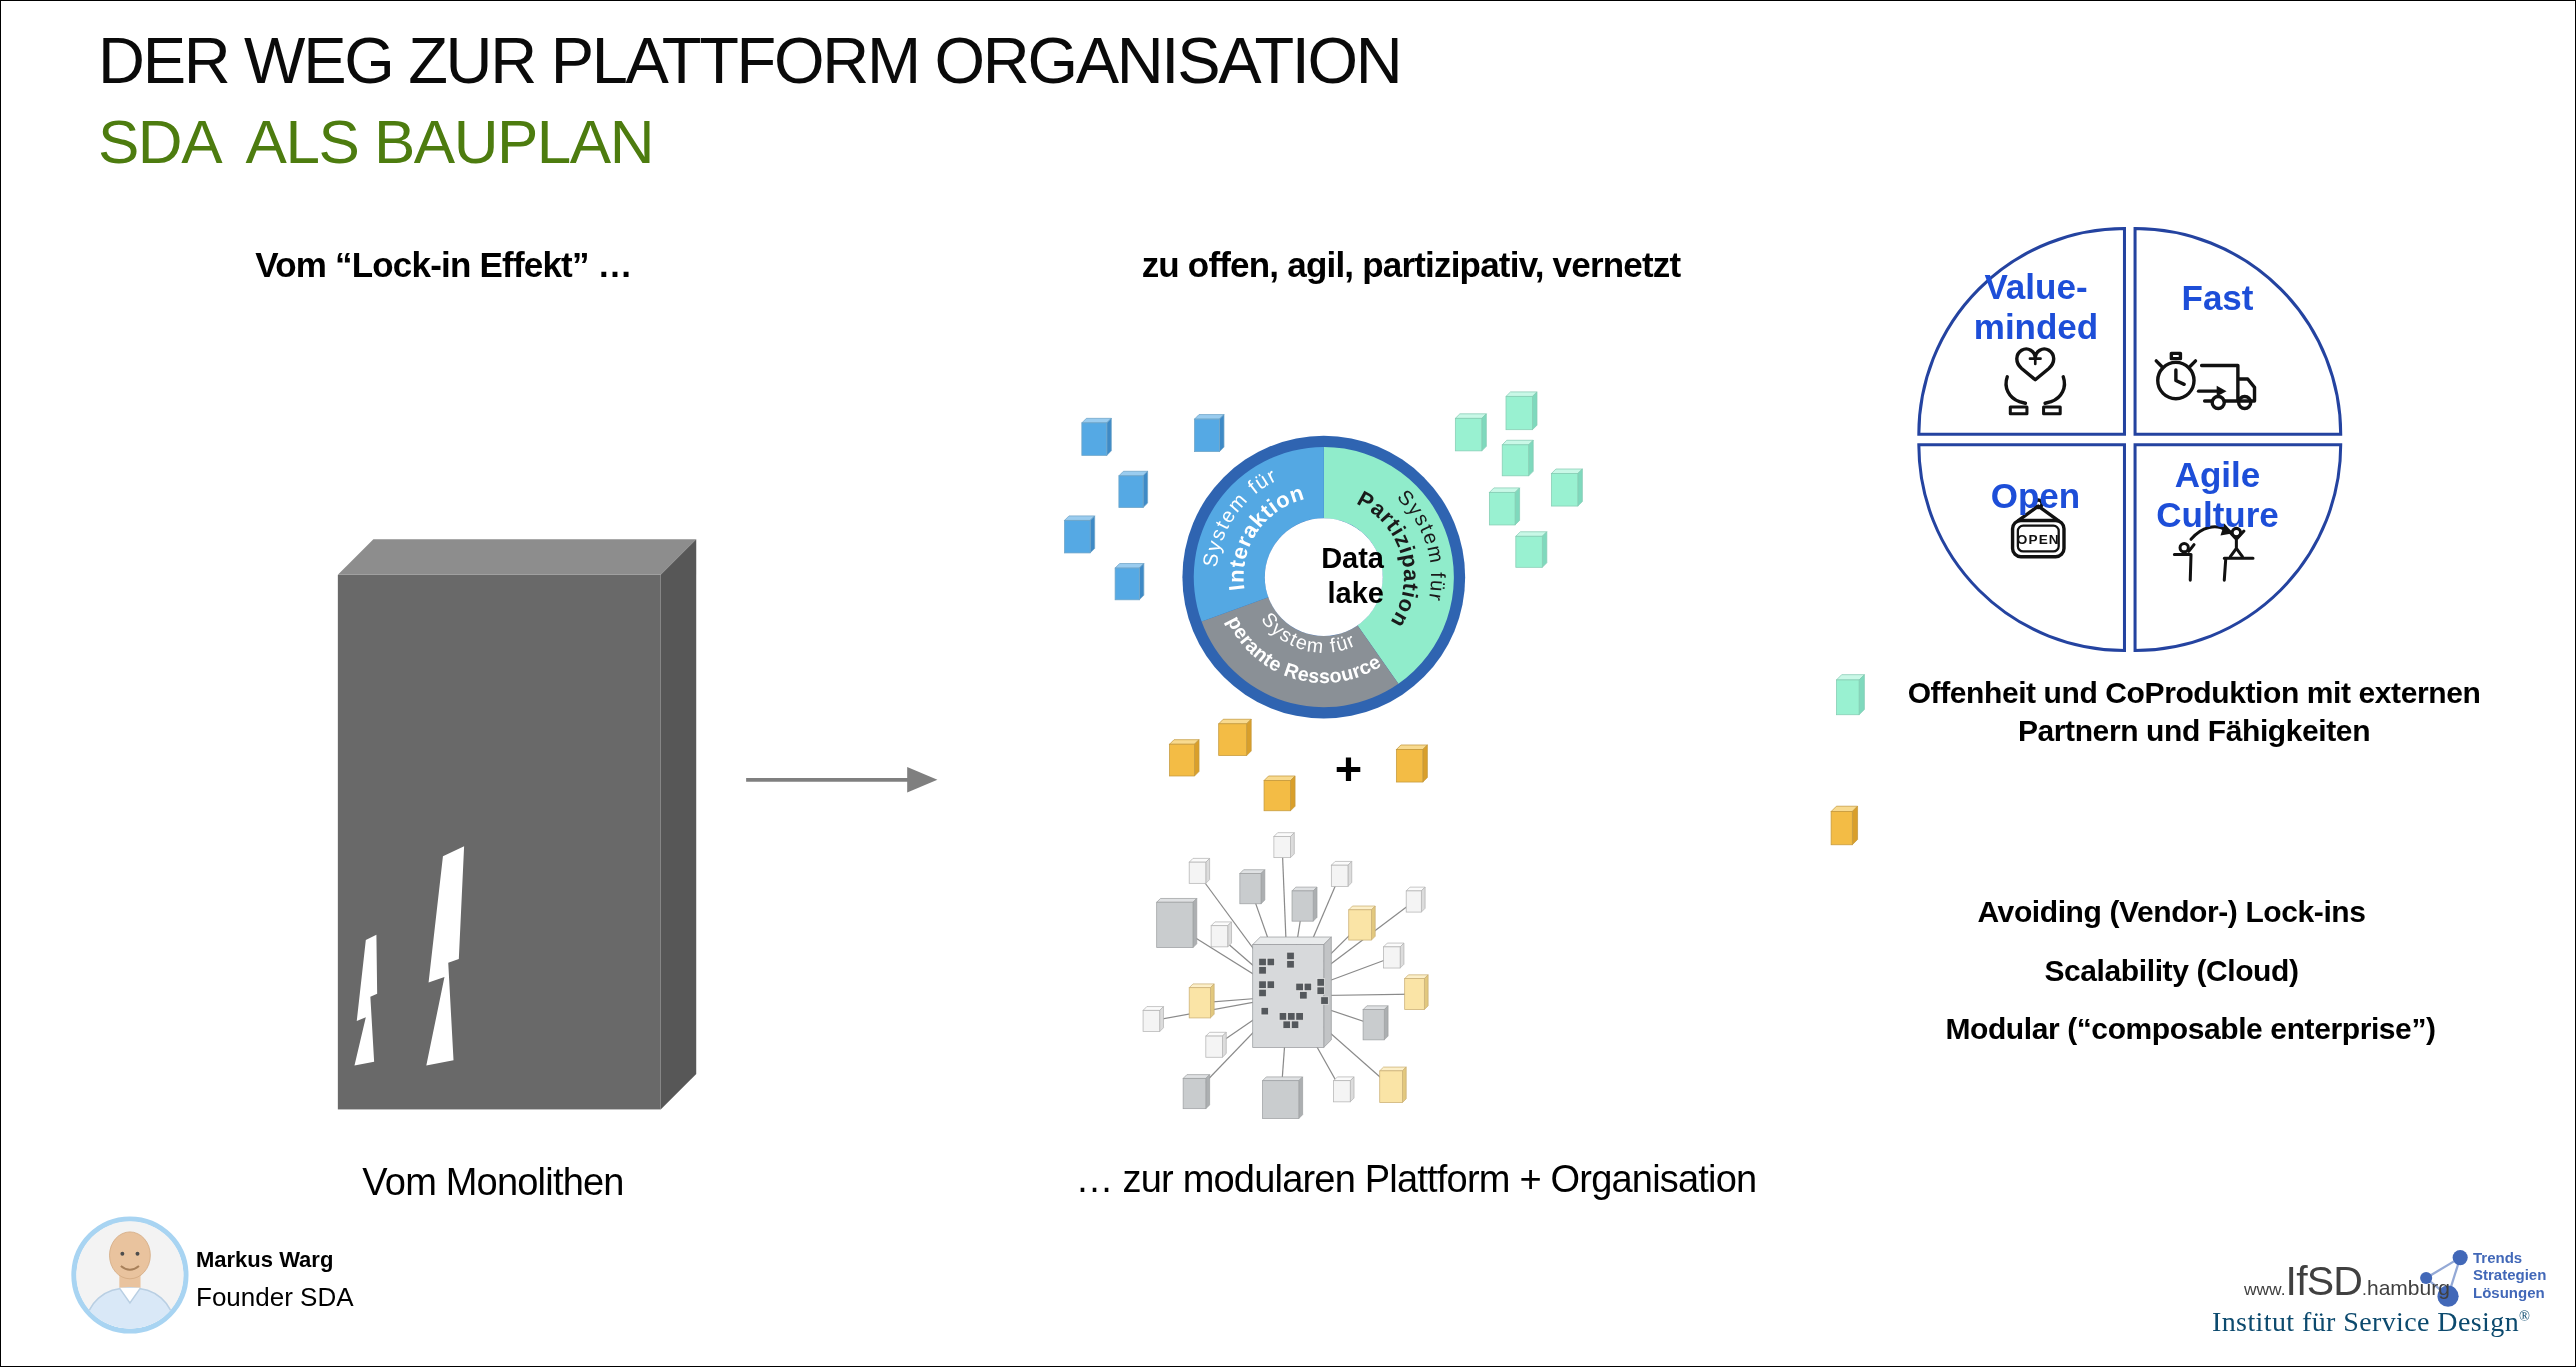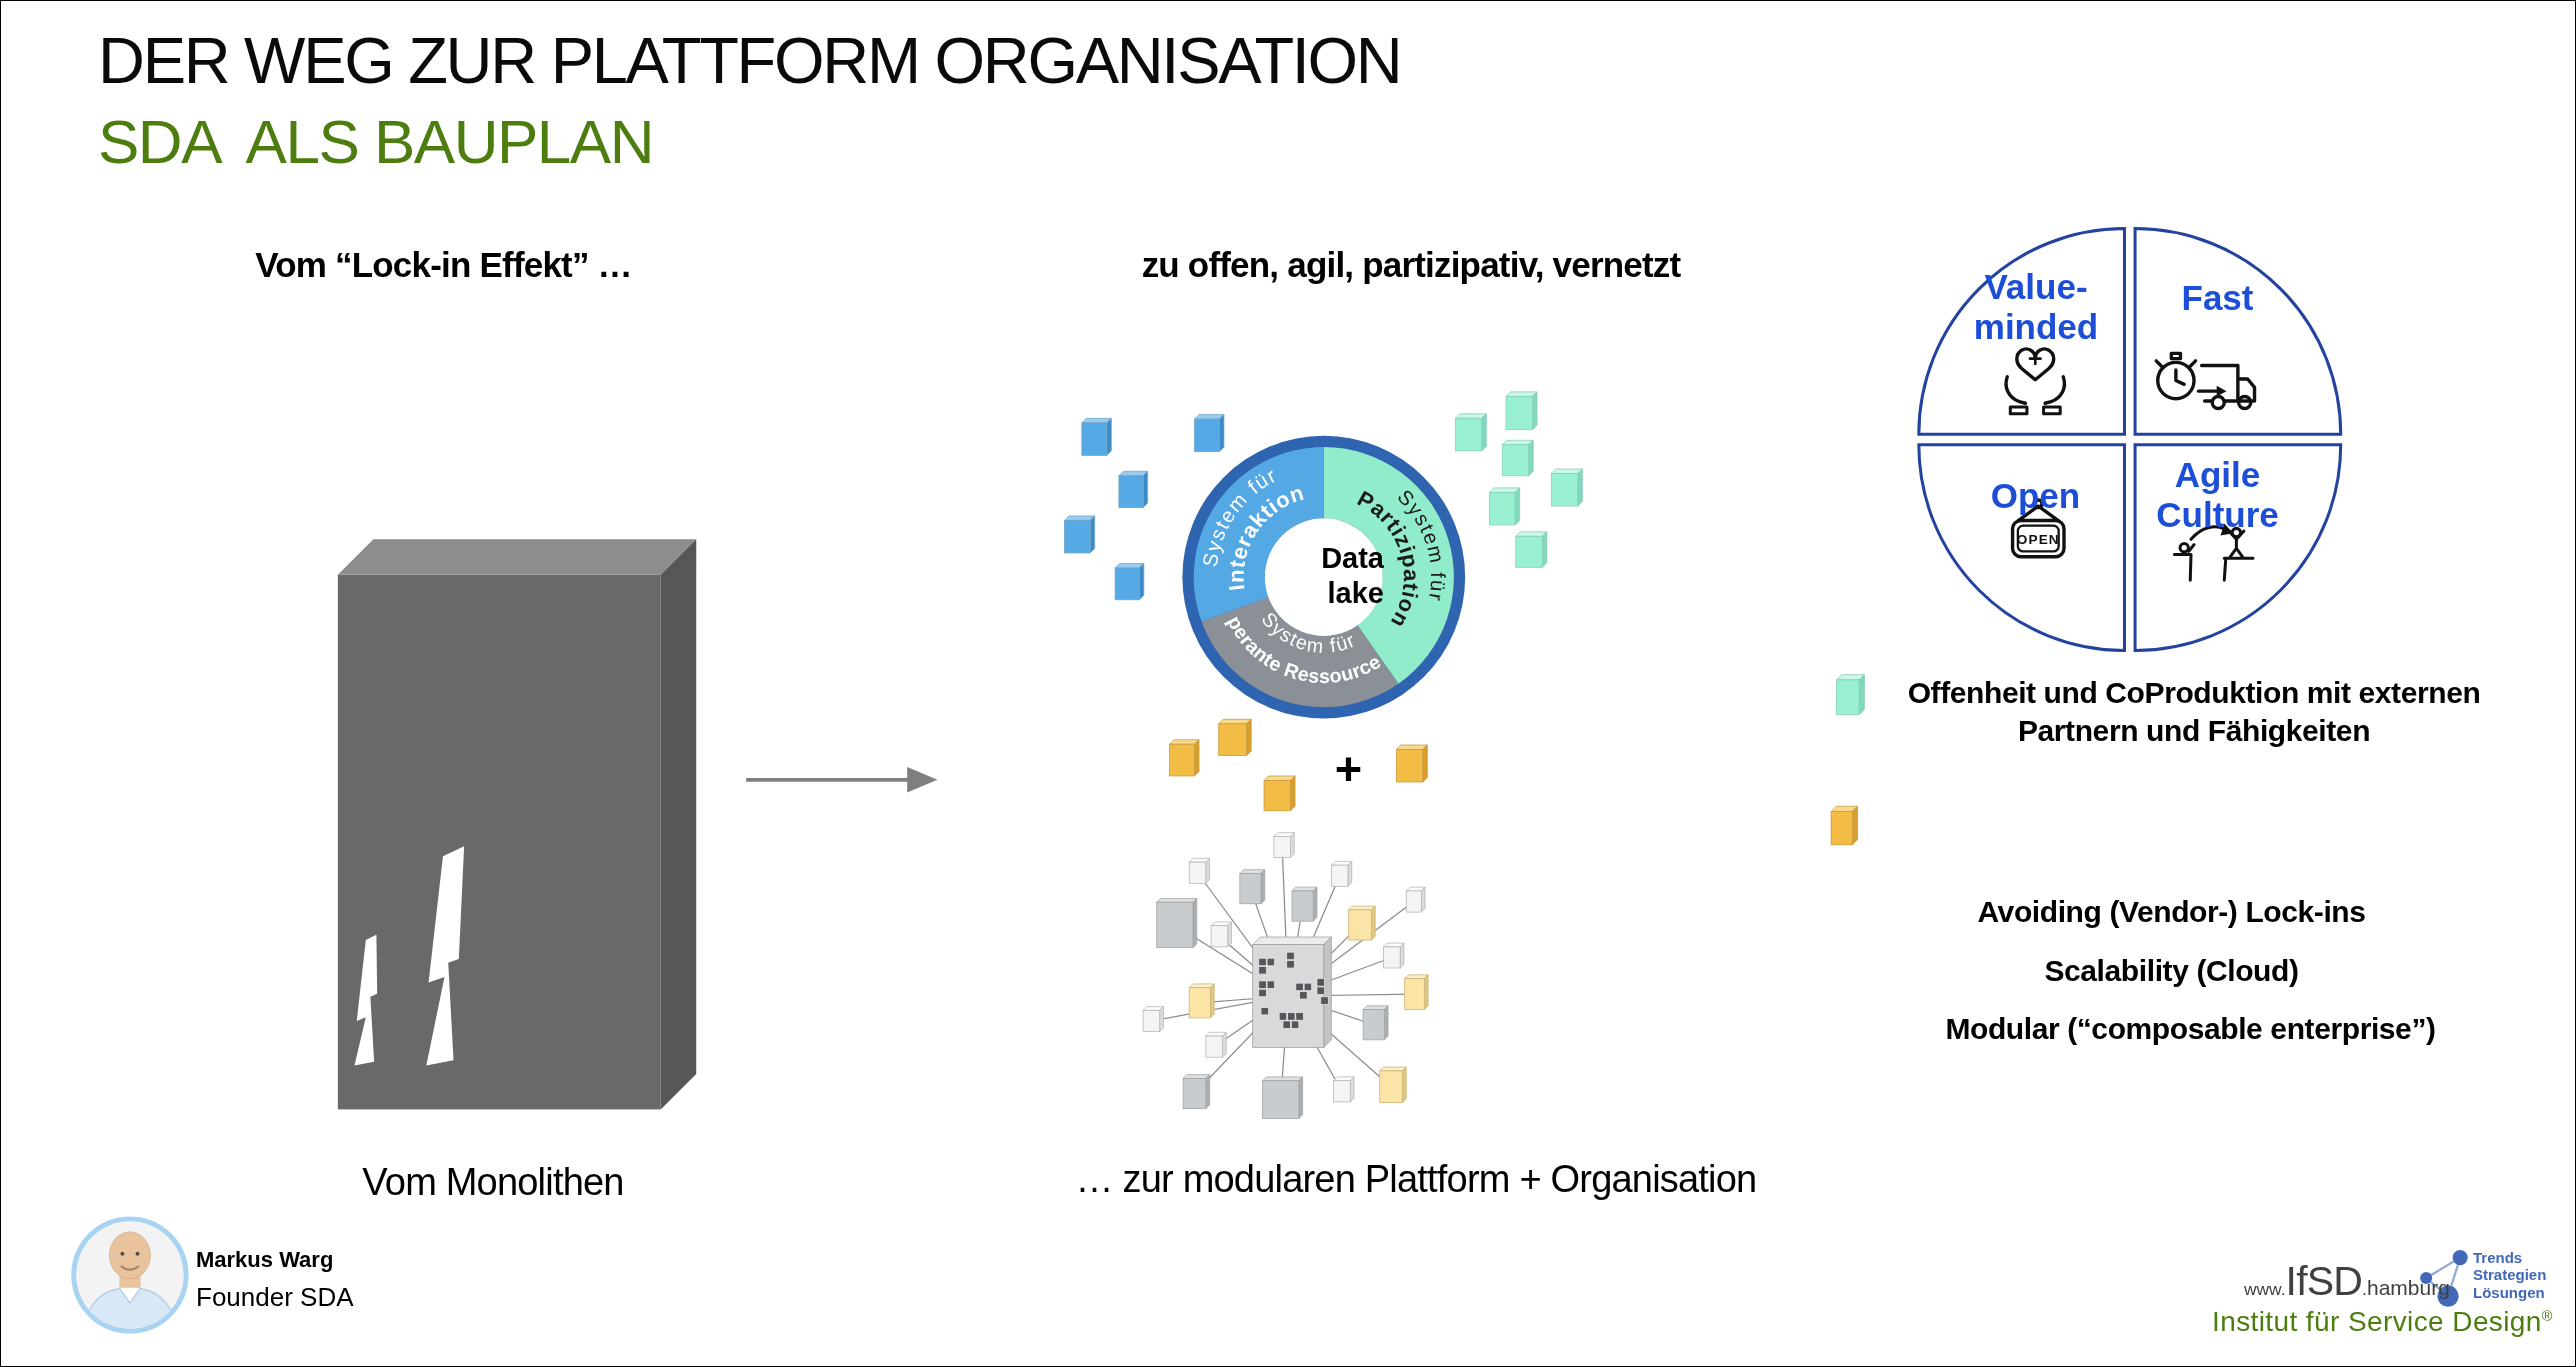--- a/index.html
+++ b/index.html
@@ -18,21 +18,21 @@
   .legendtext{font-size:30px;font-weight:bold;text-align:center;line-height:38px;letter-spacing:-0.4px;}
   .plus{font-size:47px;font-weight:bold;text-align:center;line-height:47px;}
   .pname{font-size:22px;font-weight:bold;}
   .prole{font-size:26px;}
   .logoline{display:flex;align-items:baseline;color:#404040;}
   .logoline .w{font-size:17.4px;}
   .logoline .big{font-size:41px;letter-spacing:-0.8px;}
   .logoline .dot{font-size:17.4px;}
   .logoline .ham{font-size:21px;}
   .tagline{font-size:15px;line-height:17.4px;color:#4268B8;font-weight:bold;}
-  .orgline{font-size:28px;color:#4d7c0f;letter-spacing:0.4px;white-space:nowrap;}
+  .orgline{font-size:28px;color:#0c4a6e;letter-spacing:0.4px;white-space:nowrap;font-family:Liberation Serif, serif;}
   .orgline sup{font-size:14.4px;}
   svg text{font-family:"Liberation Sans",sans-serif;}
 </style>
 </head>
 <body>
 
 <div id="canvas">
 
   <svg id="gfx" class="abs" style="left:0;top:0" width="2576" height="1367" viewBox="0 0 3406 1808">
 

